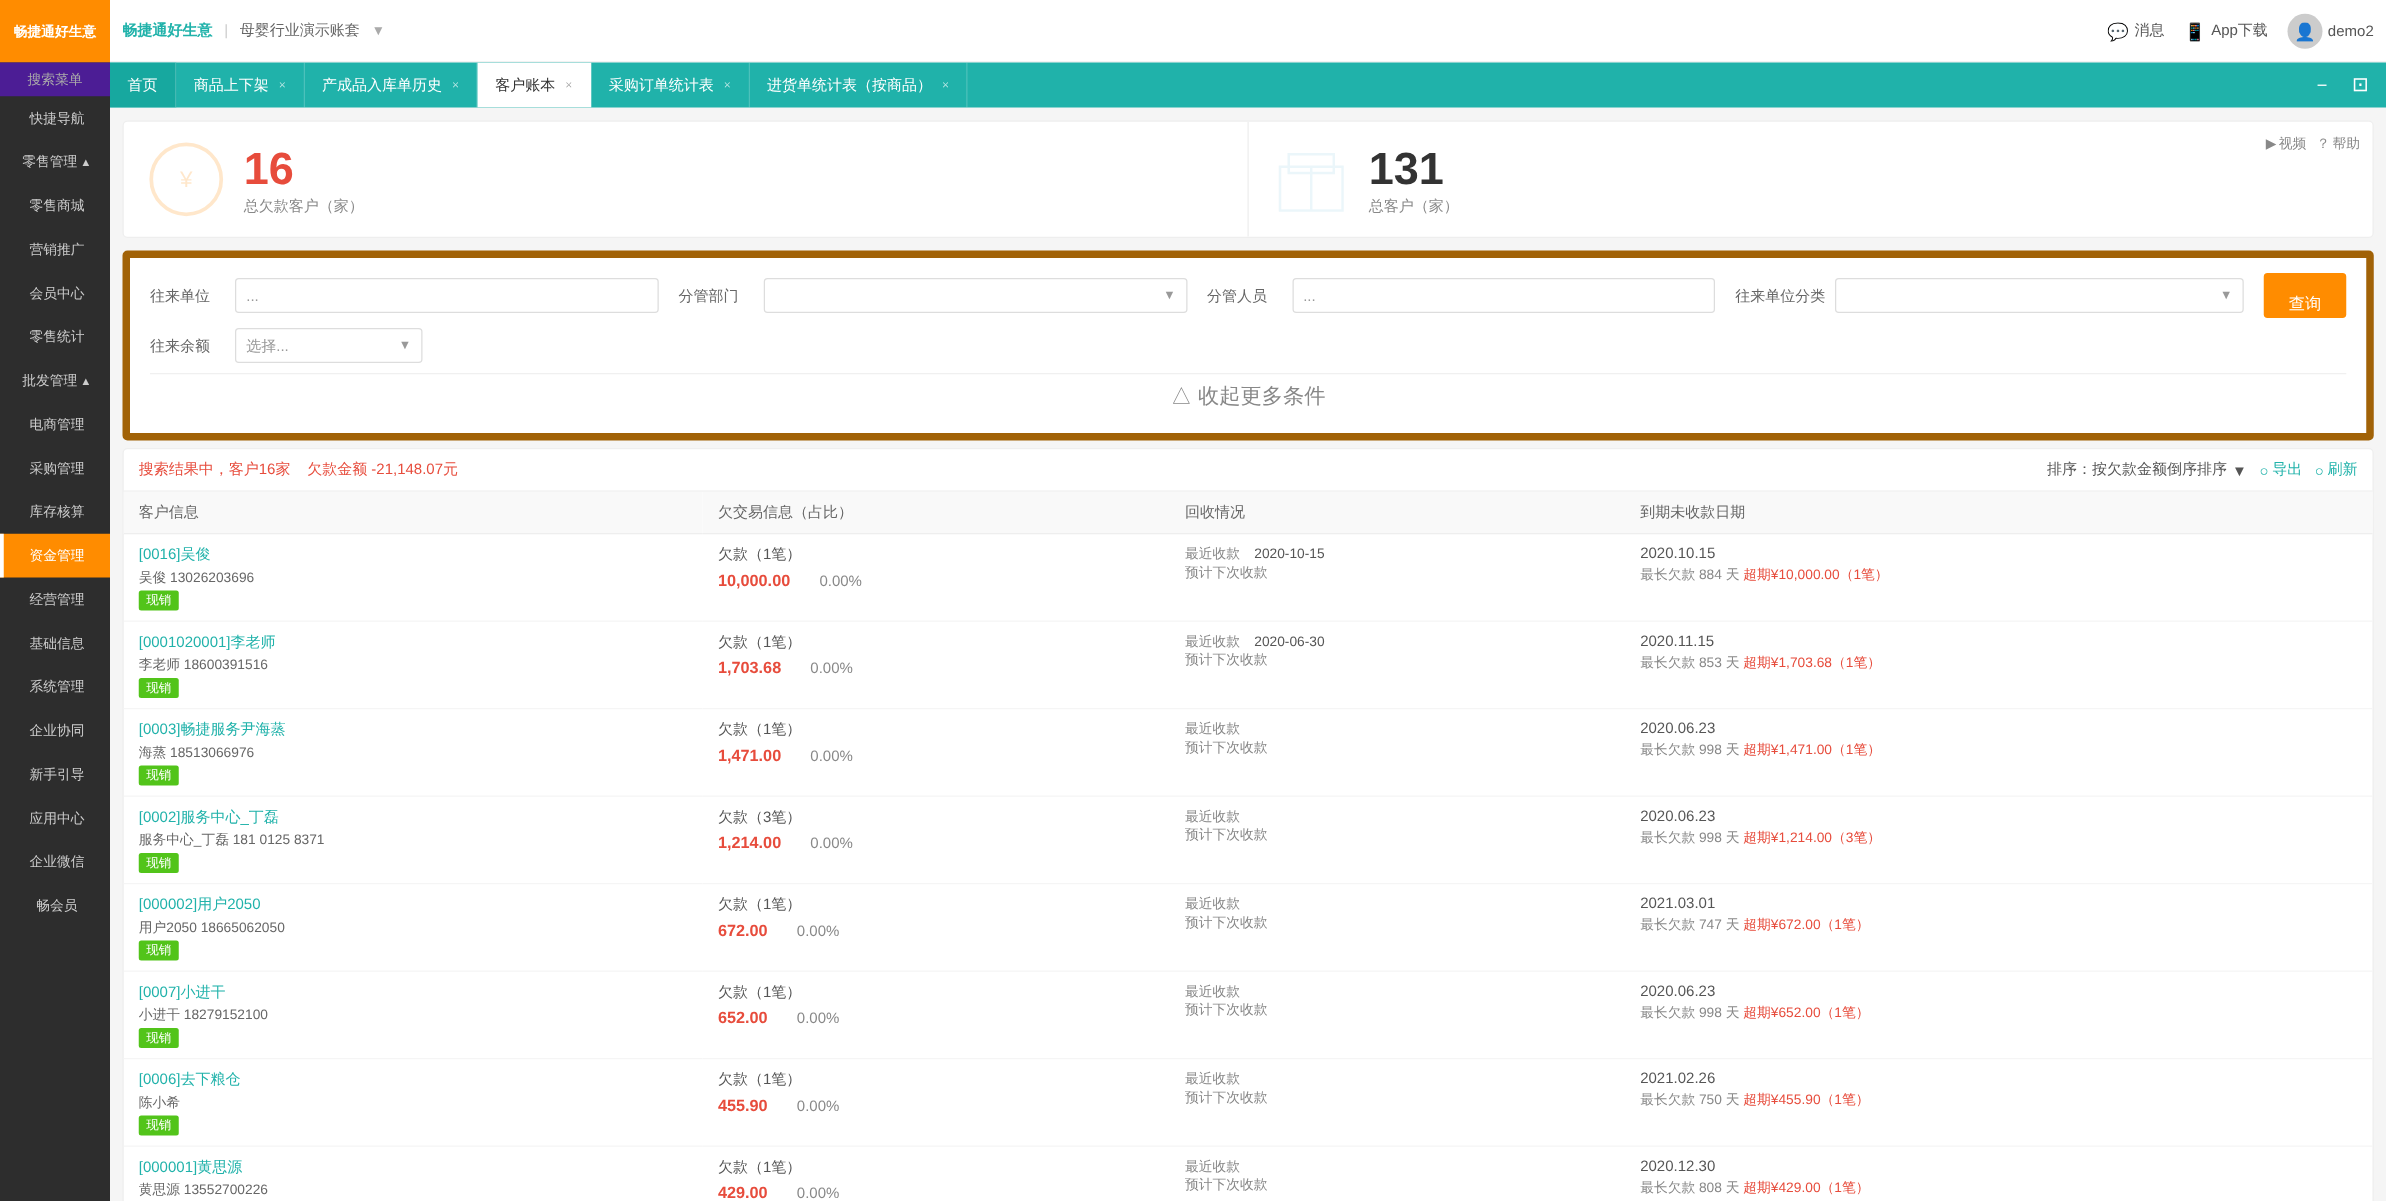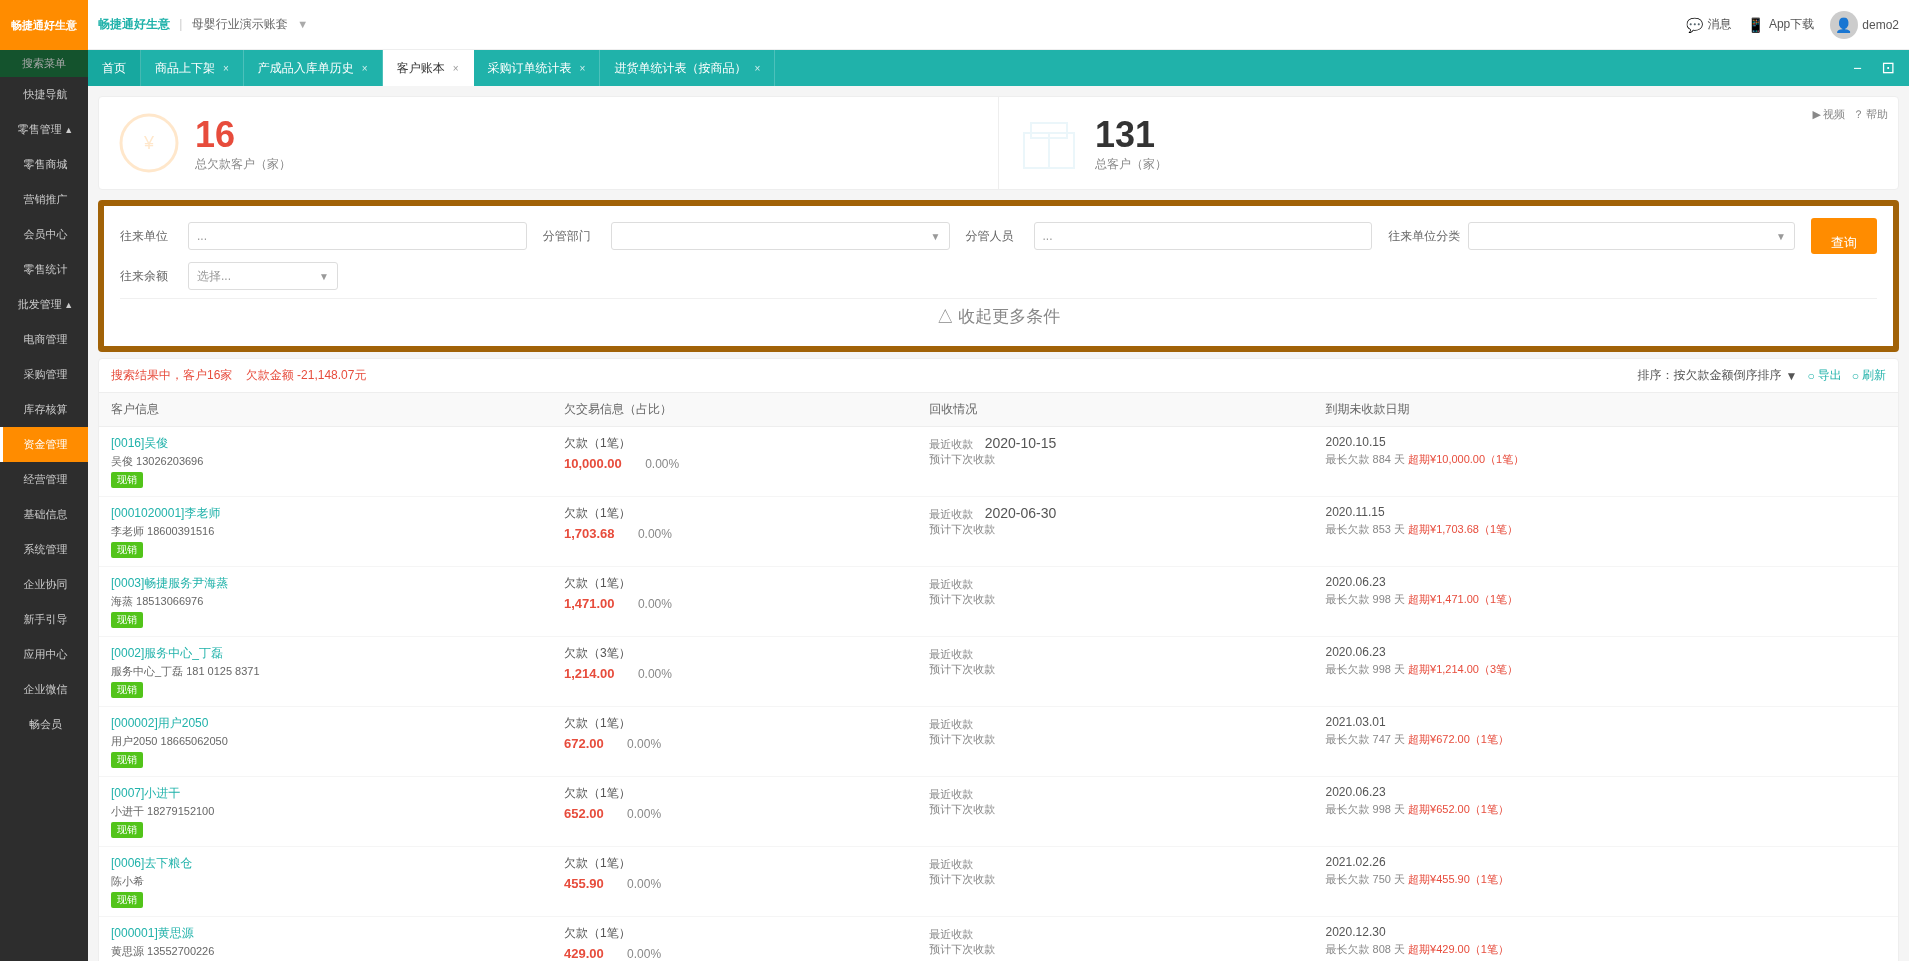--- a/index.html
+++ b/index.html
@@ -6,21 +6,21 @@
     body { font-family: 'Microsoft YaHei', Arial, sans-serif; font-size: 12px; background: #f5f5f5; color: #333; overflow: hidden; height: 961px; width: 1909px; }
 
     
     .app-container { display: flex; height: 100%; }
     .sidebar { width: 88px; background: #2d2d2d; display: flex; flex-direction: column; flex-shrink: 0; }
     .main-area { flex: 1; display: flex; flex-direction: column; overflow: hidden; }
 
     
     .sidebar-logo { background: #ff8c00; padding: 8px; text-align: center; height: 50px; display: flex; align-items: center; justify-content: center; }
     .sidebar-logo-text { color: white; font-size: 11px; font-weight: bold; }
-    .sidebar-search { background: #14532d; padding: 6px; text-align: center; color: #aaa; font-size: 11px; cursor: pointer; }
+    .sidebar-search { background: #4c1d95; padding: 6px; text-align: center; color: #aaa; font-size: 11px; cursor: pointer; }
     .sidebar-nav-item { padding: 10px 4px; text-align: center; color: #ccc; font-size: 11px; cursor: pointer; border-left: 3px solid transparent; }
     .sidebar-nav-item.active { background: #ff8c00; color: white; border-left: 3px solid #fff; }
 
     
     .topbar { background: #fff; height: 50px; display: flex; align-items: center; padding: 0 10px; border-bottom: 1px solid #eee; }
     .topbar-brand { font-size: 12px; color: #666; min-width: 200px; }
     .topbar-right { margin-left: auto; display: flex; align-items: center; gap: 16px; }
     .topbar-msg { display: flex; align-items: center; gap: 4px; color: #555; cursor: pointer; }
     .topbar-app { display: flex; align-items: center; gap: 4px; color: #555; cursor: pointer; }
     .topbar-user { display: flex; align-items: center; gap: 4px; color: #555; cursor: pointer; }
@@ -82,21 +82,21 @@
     .data-table th { background: #f9f9f9; padding: 8px 12px; text-align: left; font-size: 12px; color: #666; font-weight: normal; border-bottom: 1px solid #eee; }
     .data-table td { padding: 8px 12px; border-bottom: 1px solid #f5f5f5; font-size: 12px; vertical-align: top; }
 
     .customer-code { color: #20b2aa; cursor: pointer; font-size: 12px; }
     .customer-name { color: #666; font-size: 11px; margin-top: 2px; }
     .customer-badge { display: inline-block; background: #52c41a; color: white; font-size: 10px; padding: 1px 6px; border-radius: 2px; margin-top: 3px; }
     .debt-amount { color: #e74c3c; font-size: 13px; font-weight: bold; cursor: pointer; }
     .debt-count { color: #555; font-size: 12px; margin-bottom: 4px; }
     .debt-pct { color: #888; margin-left: 20px; }
     .recovery-label { color: #888; font-size: 11px; }
-    .recovery-date { color: #555; font-size: 14px; margin-left: 8px; }
+    .recovery-date { color: #555; font-size: 11px; margin-left: 8px; }
     .overdue-date { color: #555; font-size: 12px; margin-bottom: 3px; }
     .overdue-days { color: #888; font-size: 11px; }
     .overdue-link { color: #e74c3c; cursor: pointer; font-size: 11px; }
     .next-payment { color: #888; font-size: 11px; }
 
     
     ::-webkit-scrollbar { width: 6px; }
     ::-webkit-scrollbar-track { background: #f1f1f1; }
     ::-webkit-scrollbar-thumb { background: #ccc; border-radius: 3px; }
   </style>
@@ -157,21 +157,21 @@
         <div class="topbar-user">
           <div class="avatar">
             <span style="font-size:14px;">👤</span>
           </div>
           <span>demo2</span>
         </div>
       </div>
     </div>
 
     <div class="tabbar">
-      <div id="tabs-container" style="display: flex;">
+      <div id="tabs-container" style="display: flex; font-family: Liberation Serif, serif;">
           <div class="tab-item home">
             <span>首页</span>
           </div>
           <div class="tab-item">
             <span>商品上下架</span>
             <span class="tab-close">×</span>
           </div>
           <div class="tab-item">
             <span>产成品入库单历史</span>
             <span class="tab-close">×</span>

